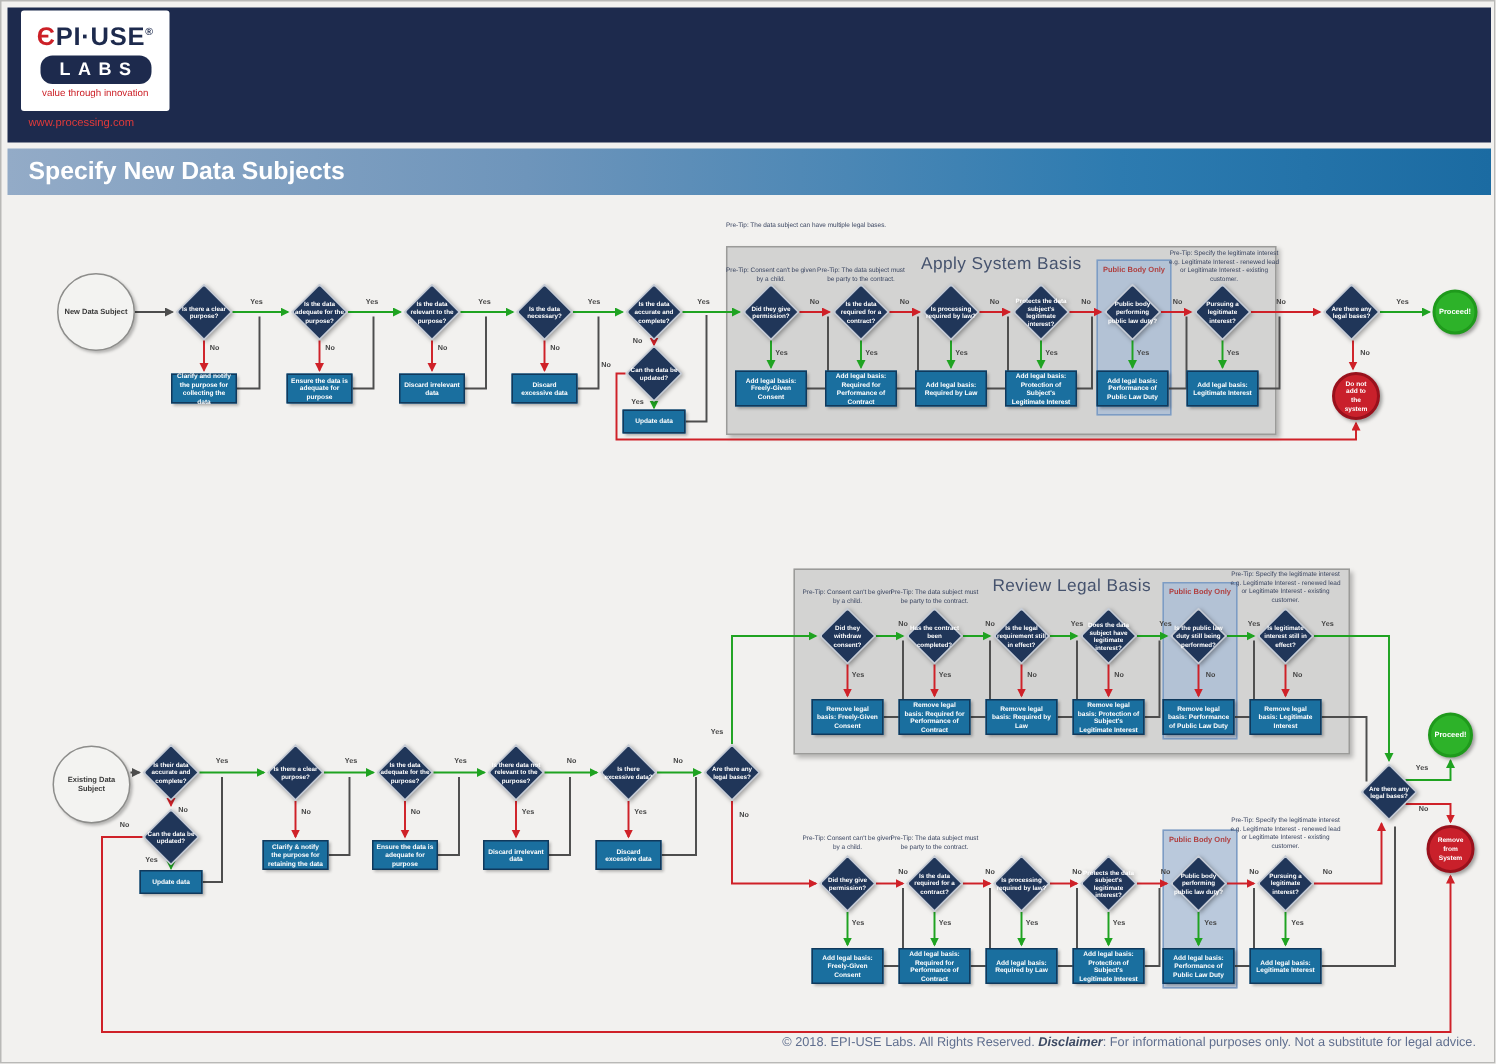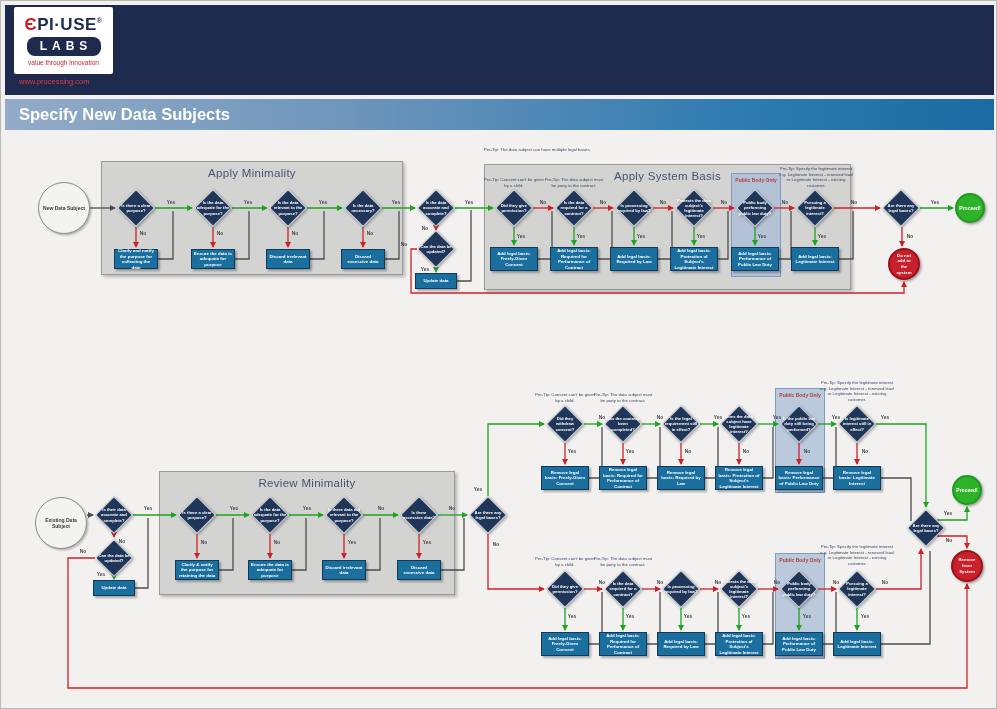--- a/index.html
+++ b/index.html
@@ -49,28 +49,25 @@
     <div class="logo">
       <div class="logo-brand"><span class="logo-e">Є</span><span>PI·USE</span><sup>®</sup></div>
       <div class="logo-labs">LABS</div>
       <div class="logo-tag">value through innovation</div>
     </div>
     <div class="logo-url">www.processing.com</div>
   </div>
 
   <div class="band" id="band-new">Specify New Data Subjects</div>
 
-  <div class="grp" style="left:100px;top:160px;width:300px;height:112px">
-      <div class="grp-title">Apply Minimality</div>
-    </div>
   <div class="grp" style="left:483px;top:163px;width:365px;height:124px">
       <div class="grp-title">Apply System Basis</div>
     </div>
-  <div class="grp" style="left:158px;top:470px;width:294px;height:122px">
-      <div class="grp-title">Review Minimality</div>
+  <div class="grp" style="left:528px;top:378px;width:369px;height:122px">
+      <div class="grp-title">Review Legal Basis</div>
     </div>
 
   <div class="pub" style="left:730px;top:172px;width:48px;height:102px">
       <div class="pub-label">Public Body Only</div>
     </div>
   <div class="pub" style="left:774px;top:387px;width:48px;height:103px">
       <div class="pub-label">Public Body Only</div>
     </div>
   <div class="pub" style="left:774px;top:552px;width:48px;height:104px">
       <div class="pub-label">Public Body Only</div>
@@ -465,13 +462,16 @@
       <span class="lbl" style="left: 864px; top: 450px;">No</span>
       <span class="lbl" style="left: 948px; top: 539px;">No</span>
       <span class="lbl" style="left: 601px; top: 581px;">No</span>
       <span class="lbl" style="left: 659px; top: 581px;">No</span>
       <span class="lbl" style="left: 717px; top: 581px;">No</span>
       <span class="lbl" style="left: 776px; top: 581px;">No</span>
       <span class="lbl" style="left: 835px; top: 581px;">No</span>
       <span class="lbl" style="left: 884px; top: 581px;">No</span>
     </div>
 
+  <div class="footer-text">
+    <span>© 2018. EPI-USE Labs. All Rights Reserved. </span><span class="disc">Disclaimer</span><span>: For informational purposes only. Not a substitute for legal advice.</span>
+  </div>
 </div>
 
 </body></html>

